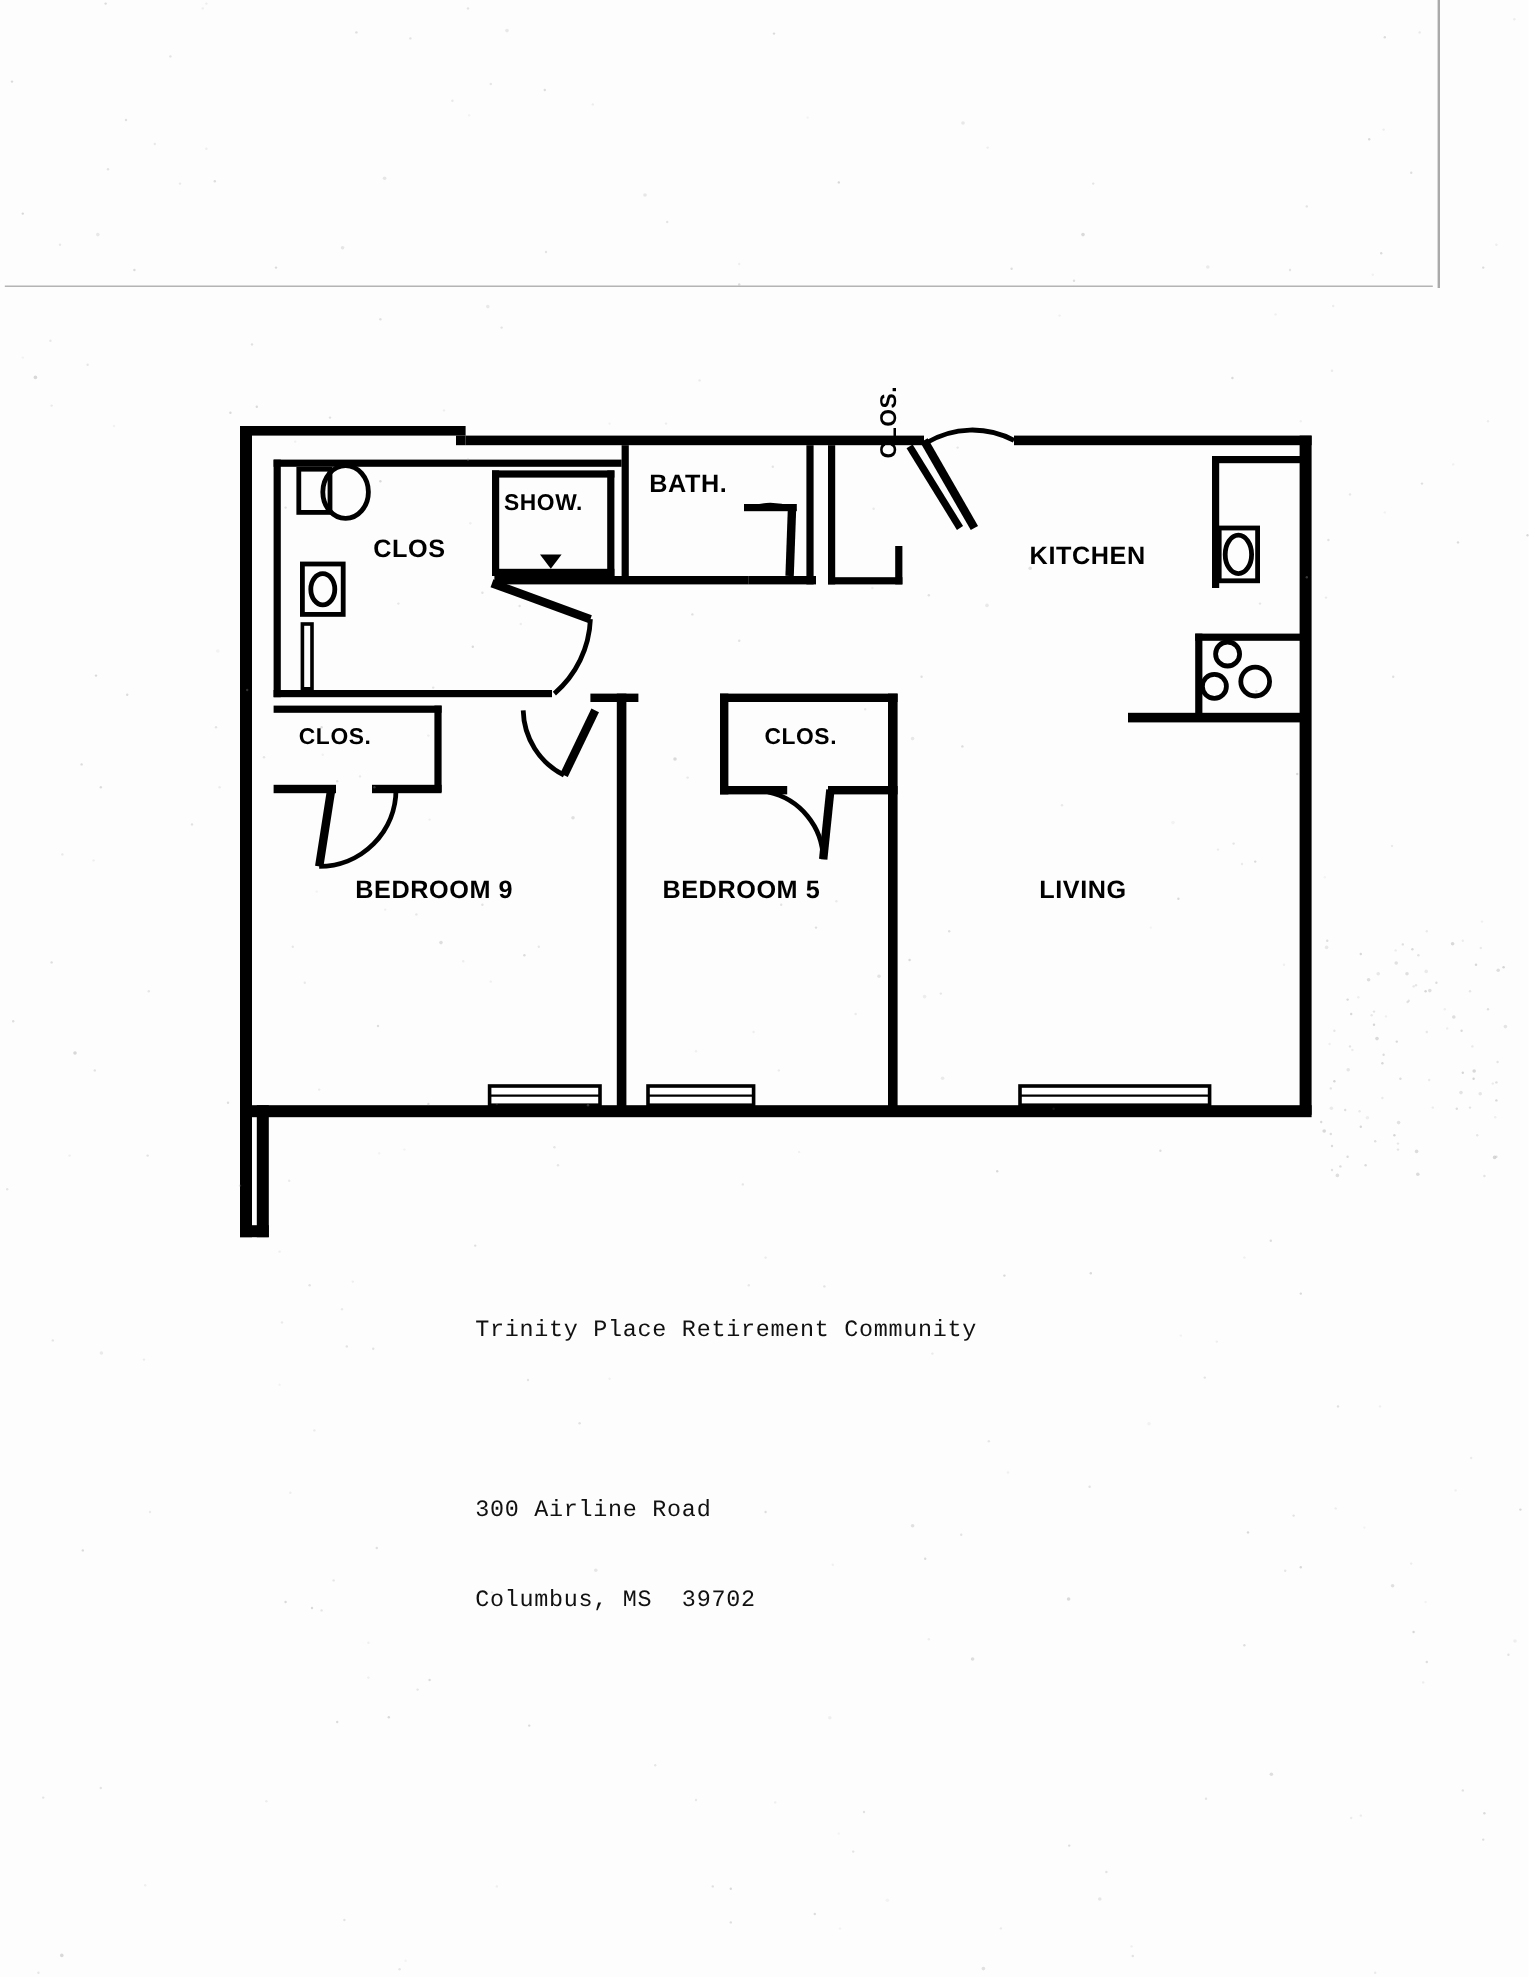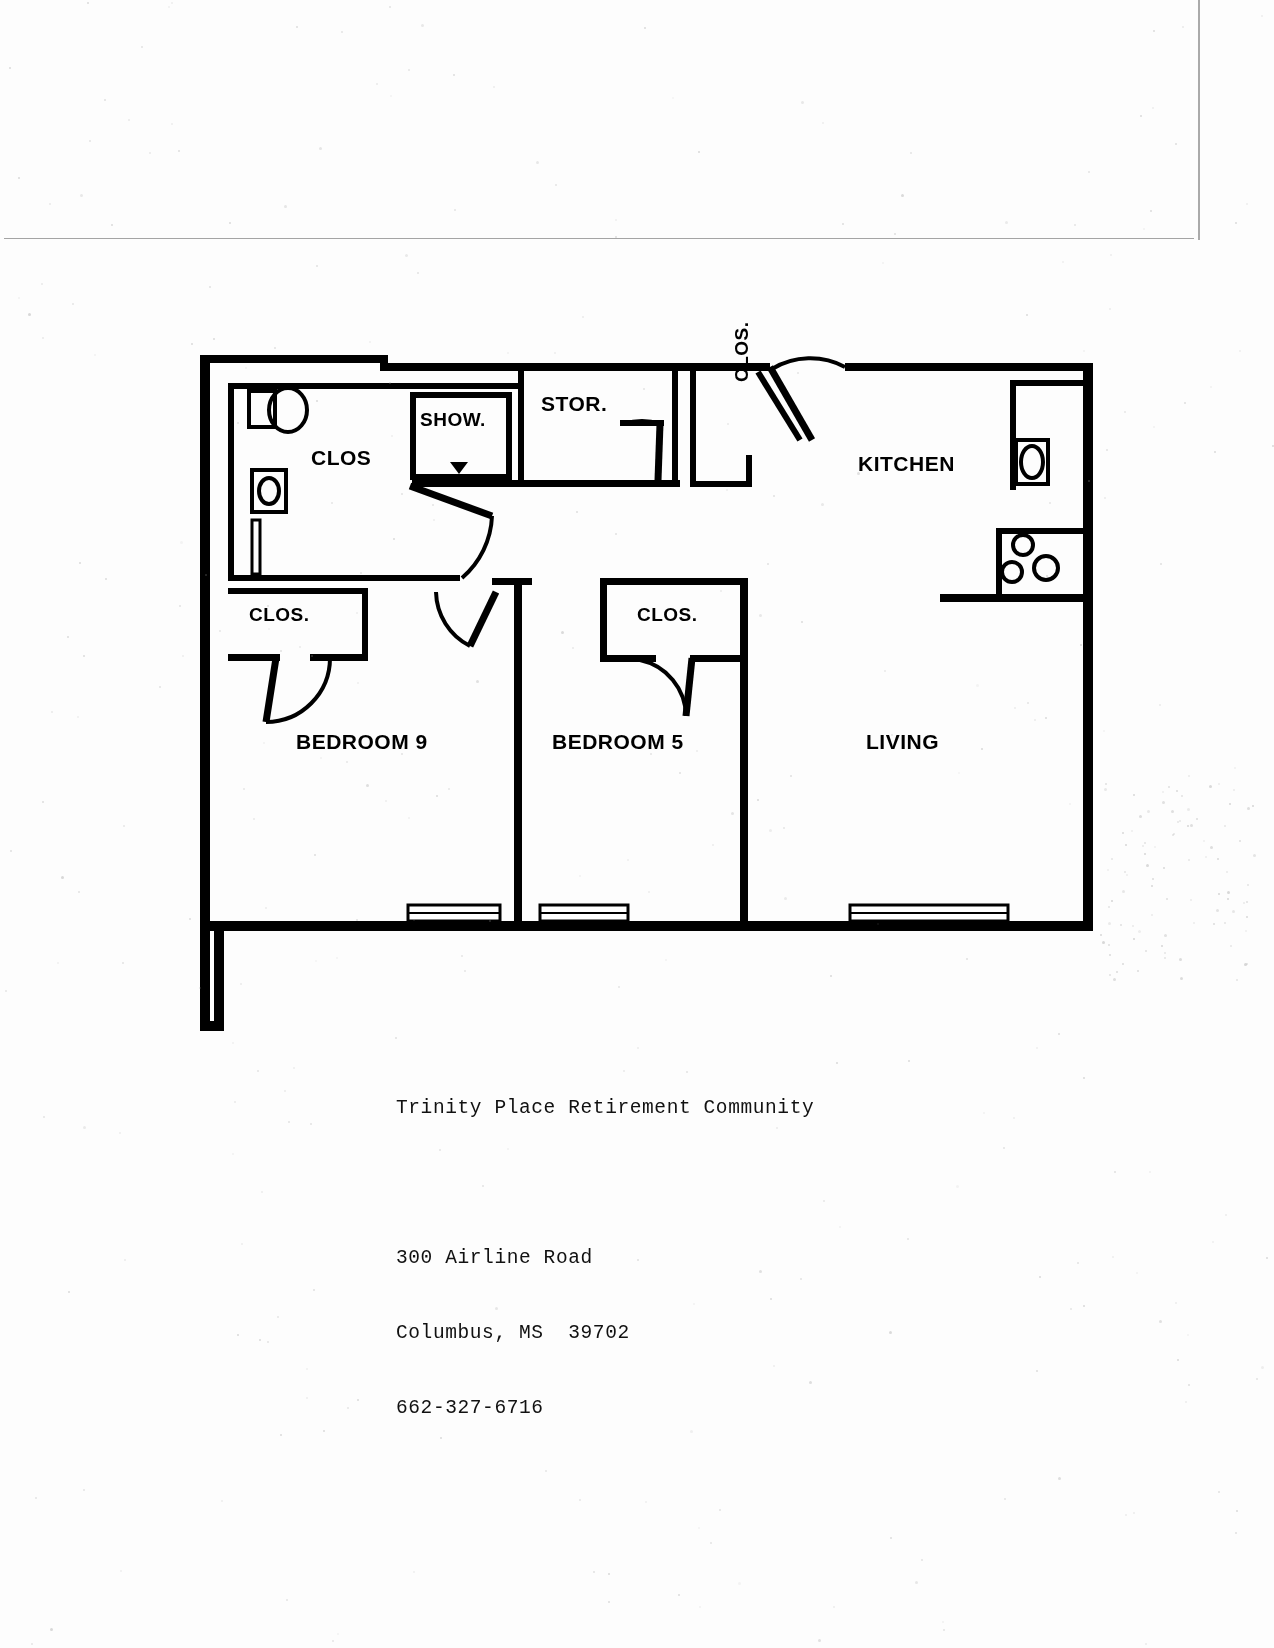--- a/index.html
+++ b/index.html
@@ -201,42 +201,41 @@
       <rect x="850" y="905" width="158" height="16" fill="#fff" stroke="#000" stroke-width="3"></rect>
       <line x1="850" y1="913" x2="1008" y2="913" stroke="#000" stroke-width="2"></line>
 
     </g>
   </svg>
 
   <div class="lbl lbl-room" style="left:311px; top:446px;">CLOS</div>
 
   <div class="lbl lbl-small" style="left:392px; top:409px;margin-left:28px;">SHOW.</div>
 
-  <div class="lbl lbl-room" style="left:541px; top:392px;">STOR.</div>
+  <div class="lbl lbl-room" style="left:541px; top:392px;">BATH.</div>
 
   <div class="lbl lbl-small vertical" style="left:731px; top:382px;">CLOS.</div>
 
   <div class="lbl lbl-room" style="left:858px; top:452px;">KITCHEN</div>
 
   <div class="lbl lbl-small" style="left:249px; top:604px;">CLOS.</div>
 
   <div class="lbl lbl-small" style="left:637px; top:604px;">CLOS.</div>
 
   <div class="lbl lbl-room" style="left:296px; top:730px;">BEDROOM 9</div>
 
   <div class="lbl lbl-room" style="left:552px; top:730px;">BEDROOM 5</div>
 
   <div class="lbl lbl-room" style="left:866px; top:730px;">LIVING</div>
 
   <div class="caption">
     <span class="blk">Trinity Place Retirement Community</span>
     <span class="gap"></span>
     <span class="blk">300 Airline Road</span>
     <span class="blk">Columbus, MS  39702</span>
-    <span class="blk">662-327-6716</span>
   </div>
 
   <div class="speckle" id="speckle">
       <span class="dot" style="left:889px;top:1331px;width:3px;height:3px;opacity:0.63"></span>
       <span class="dot" style="left:72px;top:303px;width:2px;height:2px;opacity:0.42"></span>
       <span class="dot" style="left:489px;top:920px;width:2px;height:2px;opacity:0.56"></span>
       <span class="dot" style="left:958px;top:772px;width:2px;height:2px;opacity:0.18"></span>
       <span class="dot" style="left:1049px;top:502px;width:2px;height:2px;opacity:0.42"></span>
       <span class="dot" style="left:79px;top:562px;width:2px;height:2px;opacity:0.65"></span>
       <span class="dot" style="left:313px;top:1289px;width:2px;height:2px;opacity:0.54"></span>

